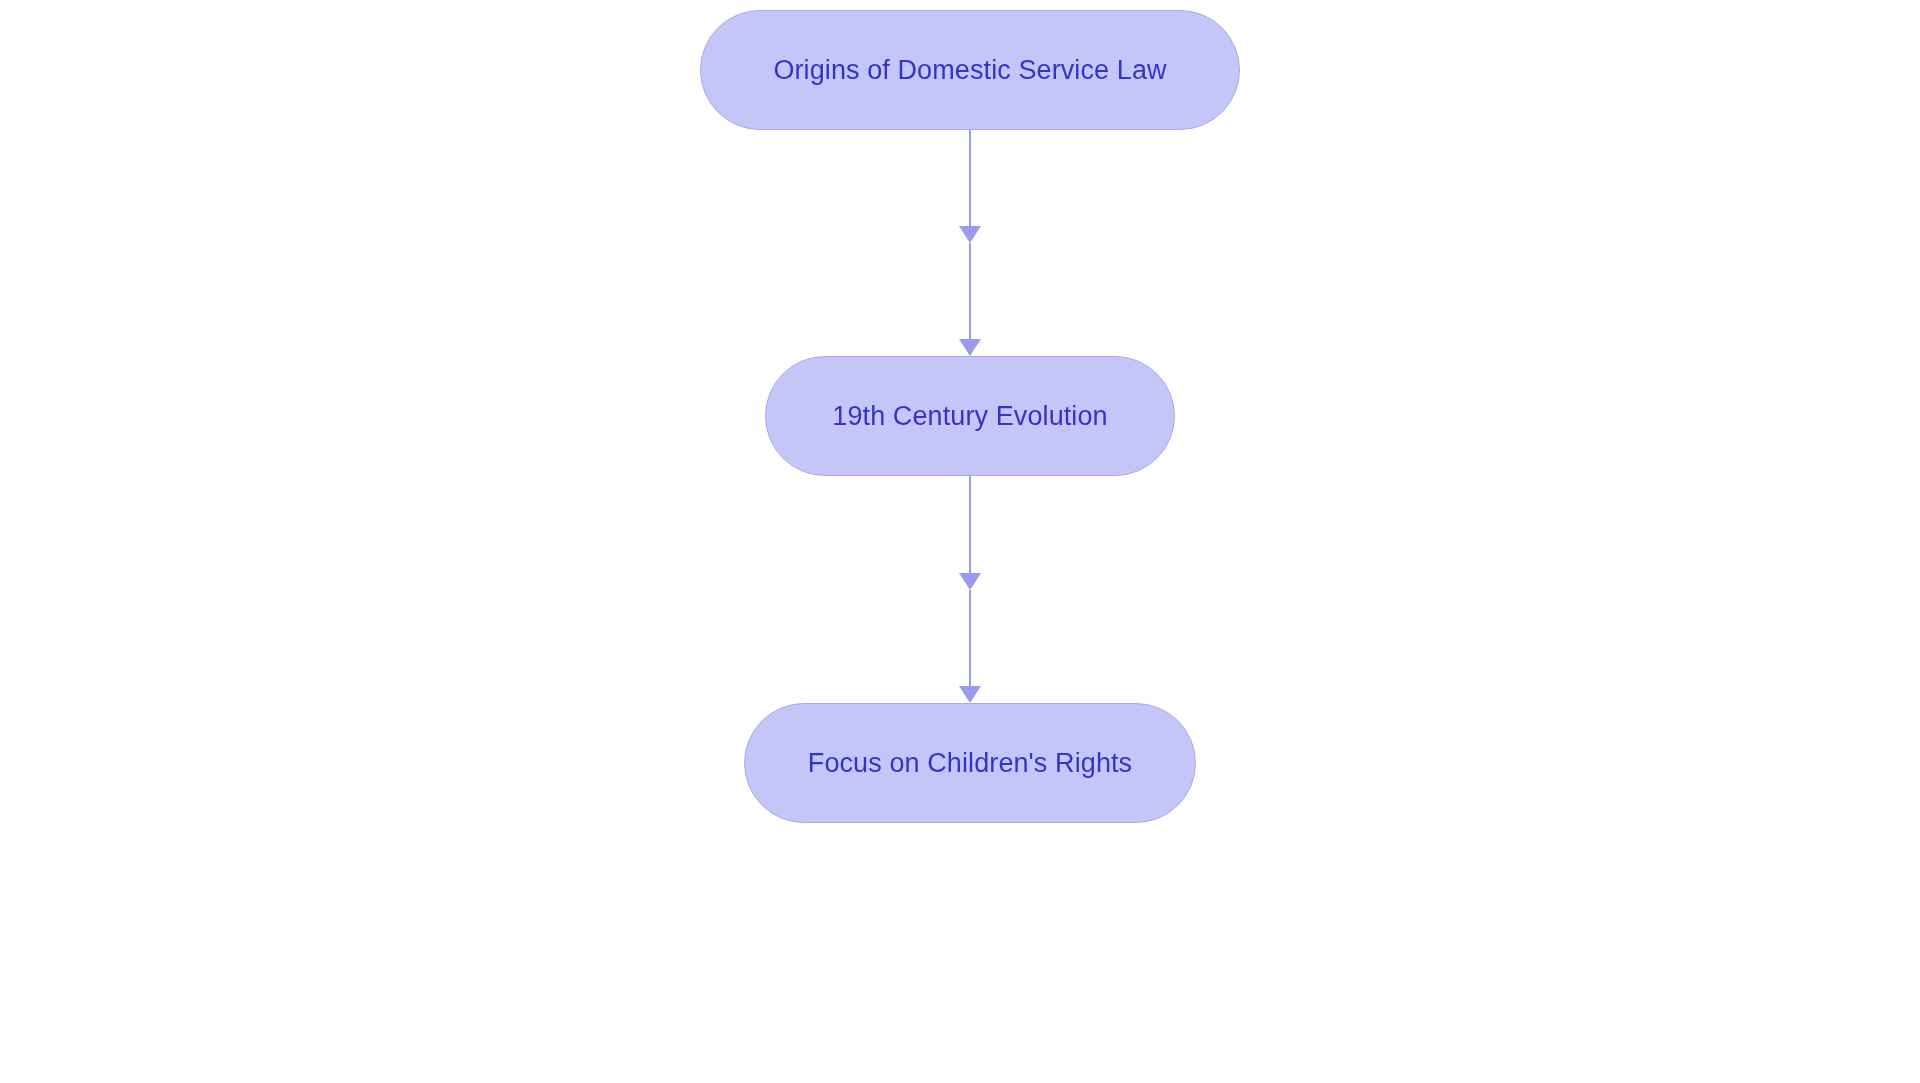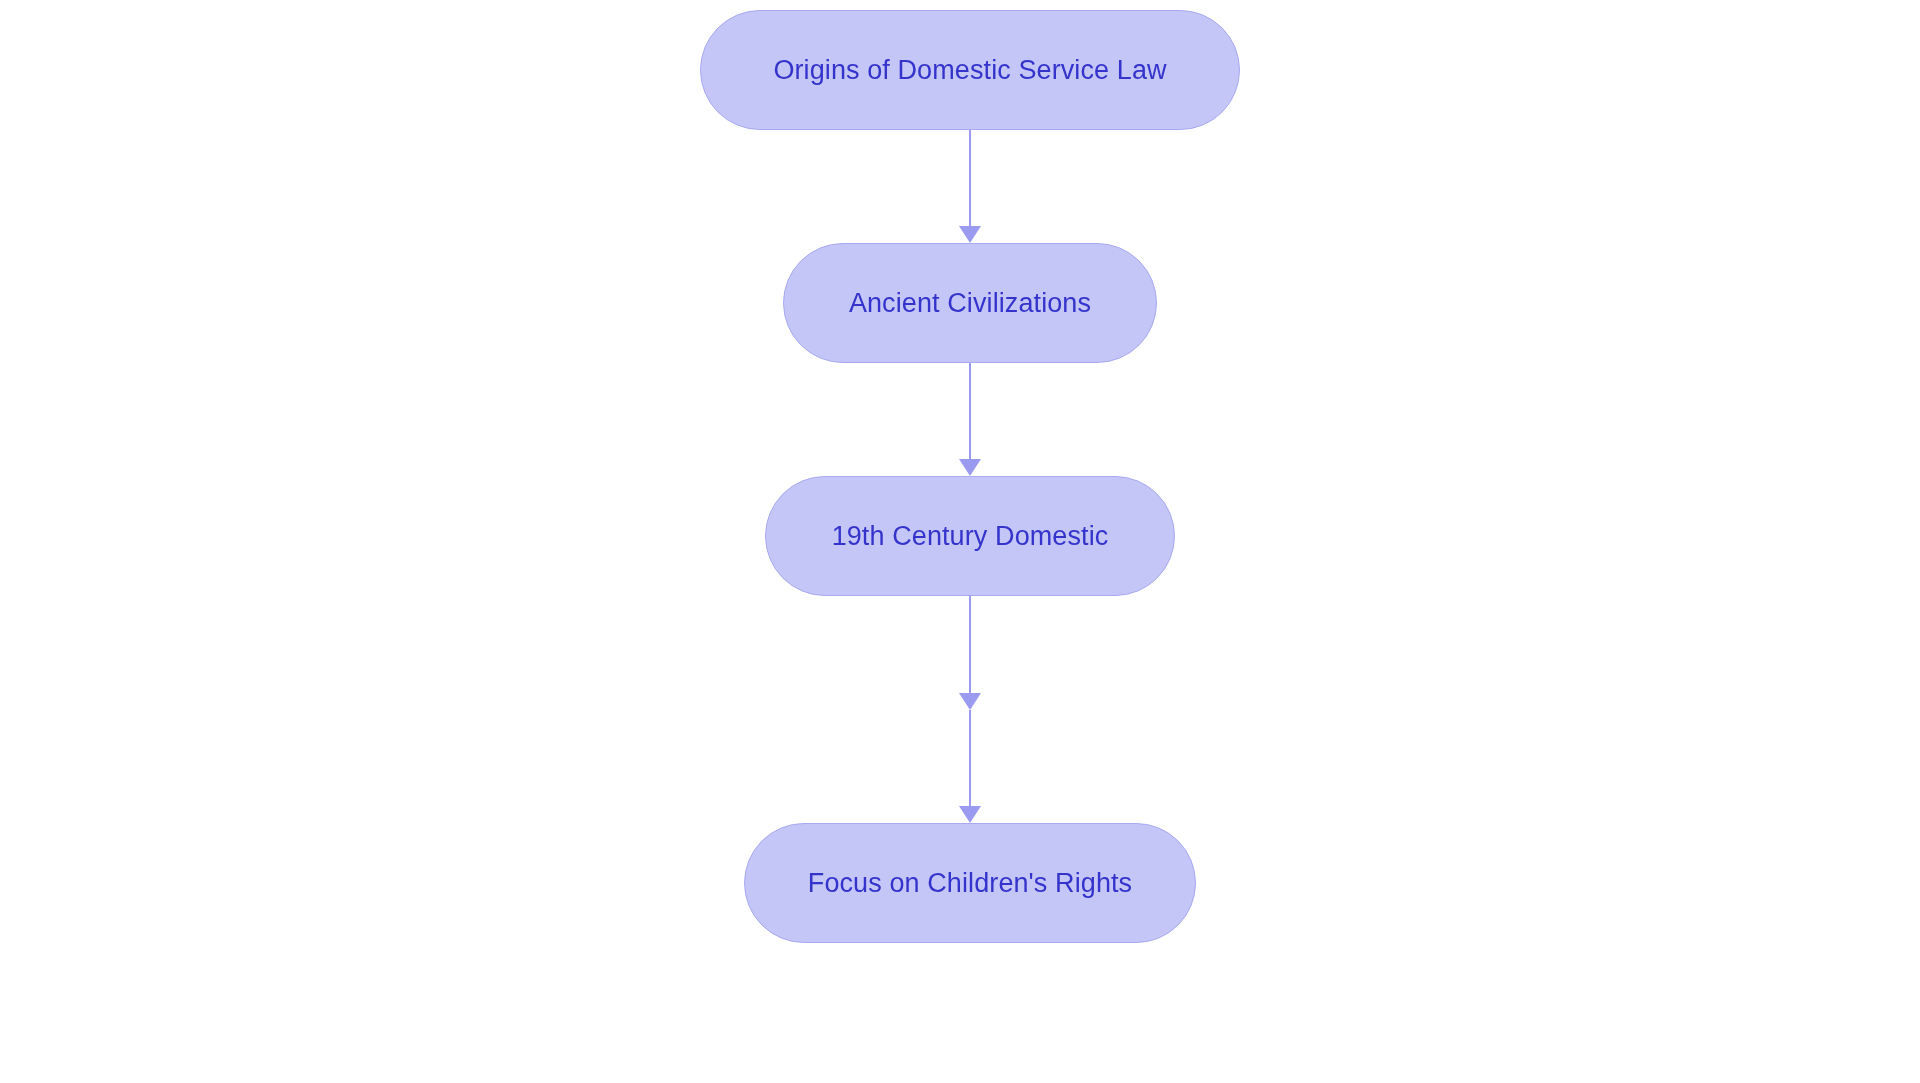--- a/index.html
+++ b/index.html
@@ -103,31 +103,28 @@
 
       <div class="node n1">
         <span class="node-label">Origins of Domestic Service Law</span>
       </div>
 
       <div class="connector gap-1">
         <div class="shaft"></div>
         <div class="head"></div>
       </div>
 
-      <div class="node n2">
-        <span class="node-label">Ancient Civilizations</span>
-      </div>
 
       <div class="connector gap-2">
         <div class="shaft"></div>
         <div class="head"></div>
       </div>
 
       <div class="node n3">
-        <span class="node-label">19th Century Domestic</span>
+        <span class="node-label">19th Century Evolution</span>
       </div>
 
       <div class="connector gap-3">
         <div class="shaft"></div>
         <div class="head"></div>
       </div>
 
 
       <div class="connector gap-4">
         <div class="shaft"></div>

